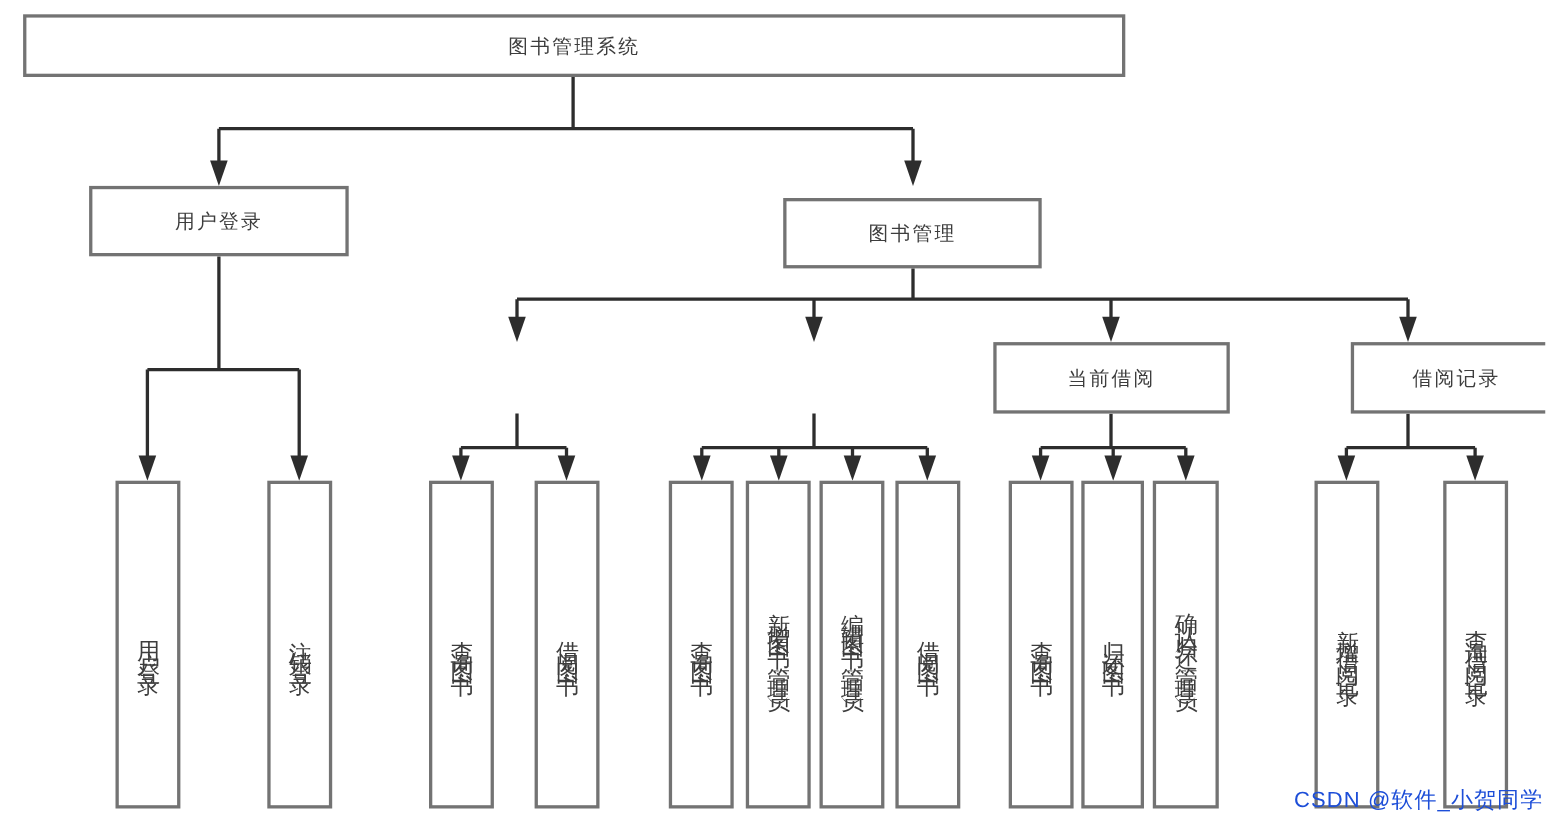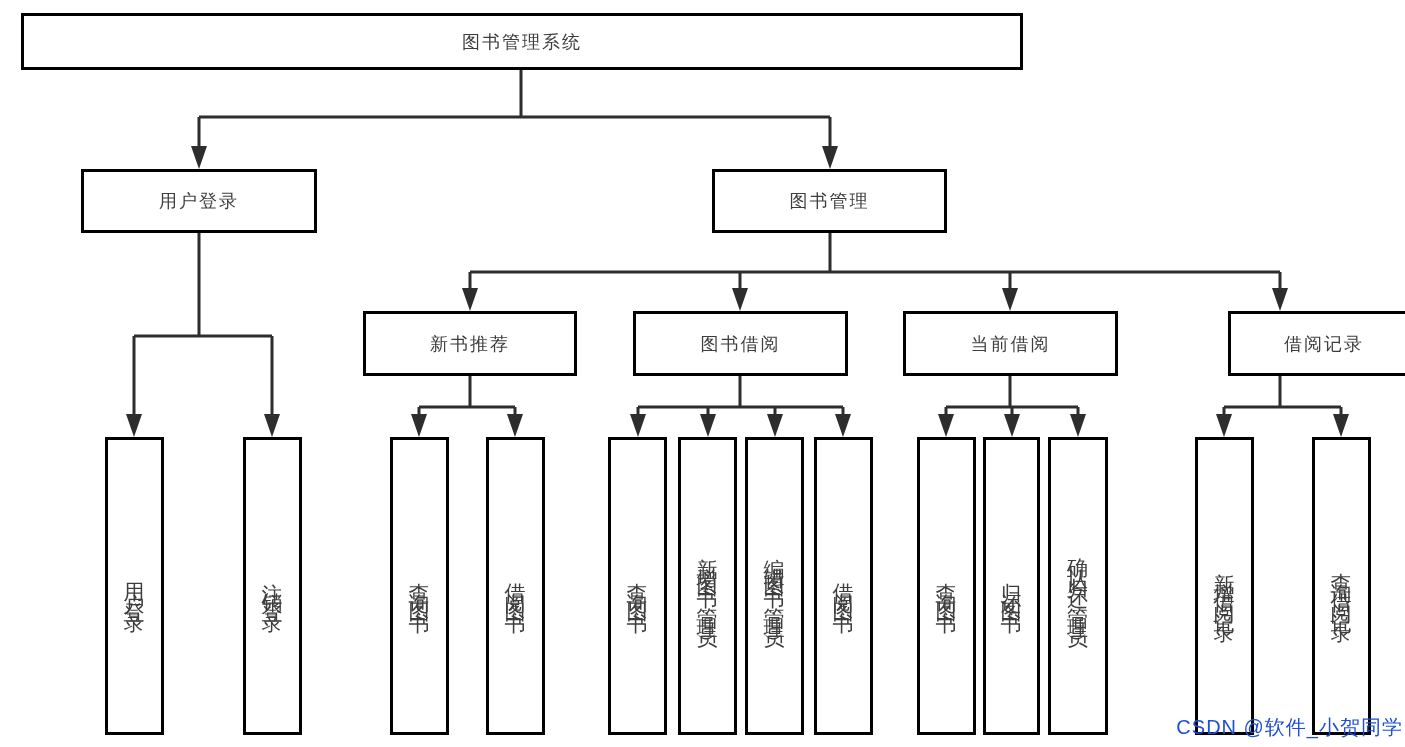--- a/index.html
+++ b/index.html
@@ -7,30 +7,30 @@
     position:relative;
     width:1405px;height:747px;
     background:#ffffff;
     font-family:"Liberation Sans","DejaVu Sans",sans-serif;
     overflow:hidden;
   }
   #connectors{position:absolute;left:0;top:0;z-index:1;}
   .node{
     position:absolute;
     box-sizing:border-box;
-    border:3px solid #000000;
+    border:3px solid #737373;
     background:#ffffff;
     display:flex;align-items:center;justify-content:center;
     color:#3d3d3d;
     z-index:2;
   }
   .hnode{font-size:18px;letter-spacing:2px;}
   .root{left:21px;top:13px;width:1002px;height:57px;}
   .l2a{left:81px;top:169px;width:236px;height:64px;}
-  .l2b{left:712px;top:169px;width:235px;height:64px;}
+  .l2b{left:712px;top:180px;width:235px;height:64px;}
   .l3a{left:363px;top:311px;width:214px;height:65px;}
   .l3b{left:633px;top:311px;width:215px;height:65px;}
   .l3c{left:903px;top:311px;width:215px;height:65px;font-family:Liberation Mono, monospace;}
   .l3d{left:1228px;top:311px;width:192px;height:65px;}
   .leaf{top:437px;width:59px;height:298px;}
   .leaf span{
     writing-mode:vertical-rl;
     font-size:21px;
     letter-spacing:10px;
     line-height:1;
@@ -88,26 +88,20 @@
     <span>图书管理系统</span>
   </div>
 
   <div class="node hnode l2a">
     <span>用户登录</span>
   </div>
   <div class="node hnode l2b">
     <span>图书管理</span>
   </div>
 
-  <div class="node hnode l3a">
-    <span>新书推荐</span>
-  </div>
-  <div class="node hnode l3b">
-    <span>图书借阅</span>
-  </div>
   <div class="node hnode l3c">
     <span>当前借阅</span>
   </div>
   <div class="node hnode l3d">
     <span>借阅记录</span>
   </div>
 
   <div class="node leaf" style="left:105px">
     <span>用户登录</span>
   </div>

